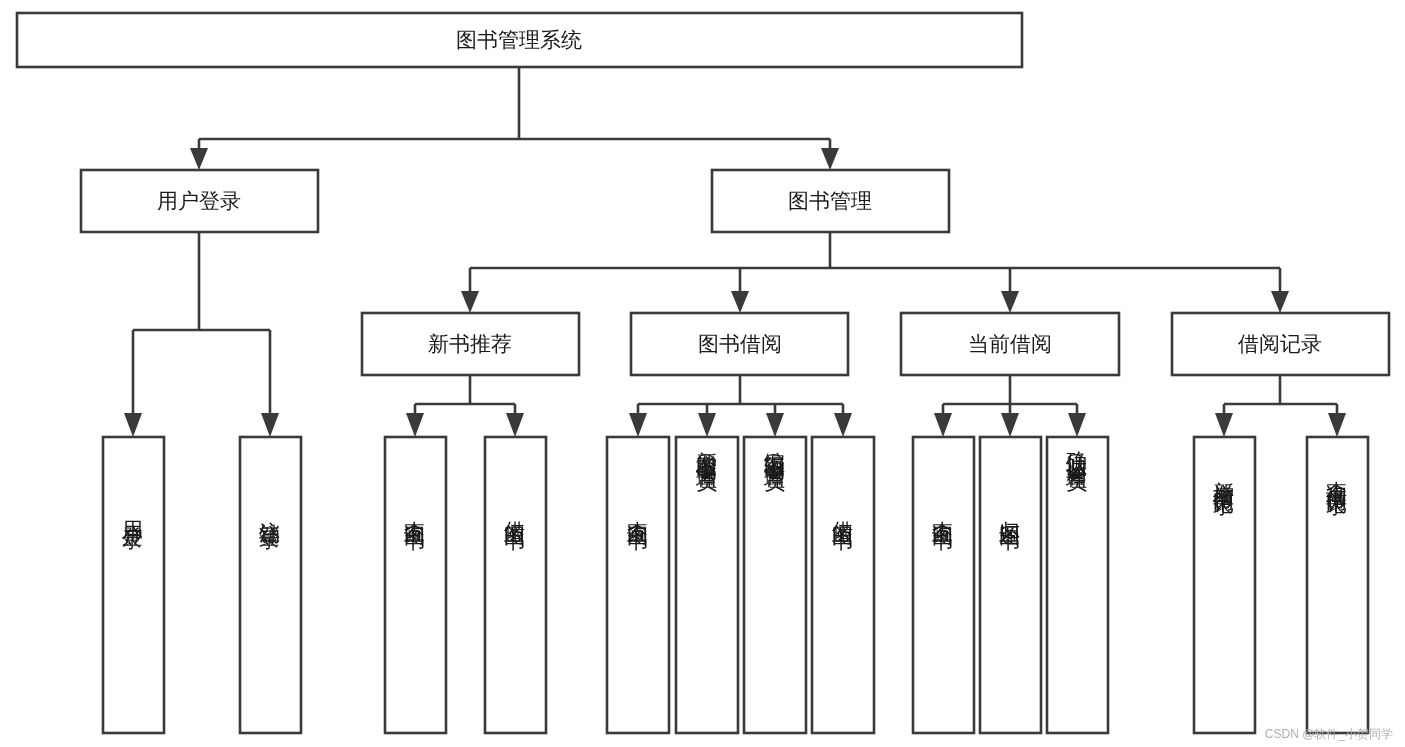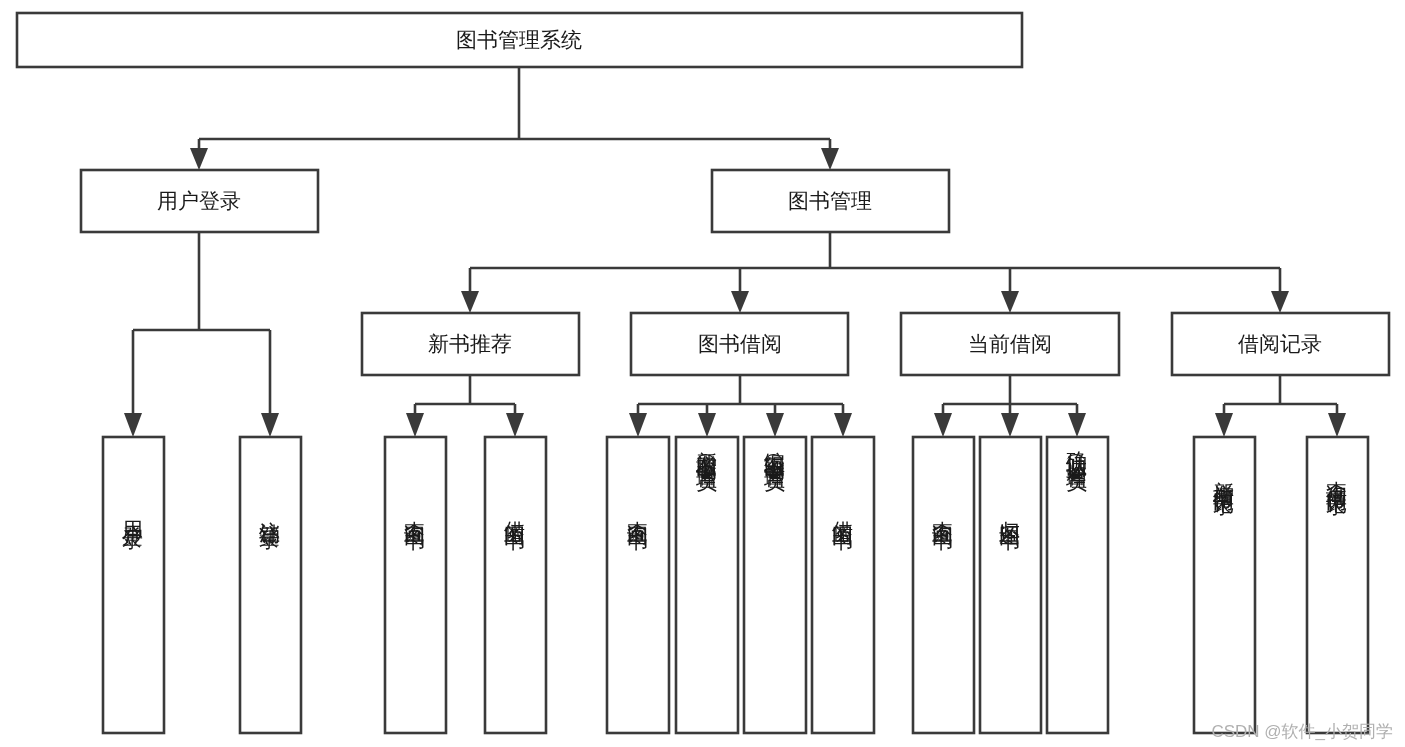--- a/index.html
+++ b/index.html
@@ -52,21 +52,21 @@
     font-size: 21px;
     text-anchor: middle;
     writing-mode: vertical-rl;
     letter-spacing: 3px;
   }
   .watermark {
     position: absolute;
     right: 12px;
     bottom: 4px;
     font-family: "Liberation Sans", "DejaVu Sans", sans-serif;
-    font-size: 17px;
+    font-size: 12px;
     color: #b0b0b0;
     white-space: nowrap;
     pointer-events: none;
     user-select: none;
   }
 </style>
 </head>
 <body>
 
 <div id="diagram-root">

